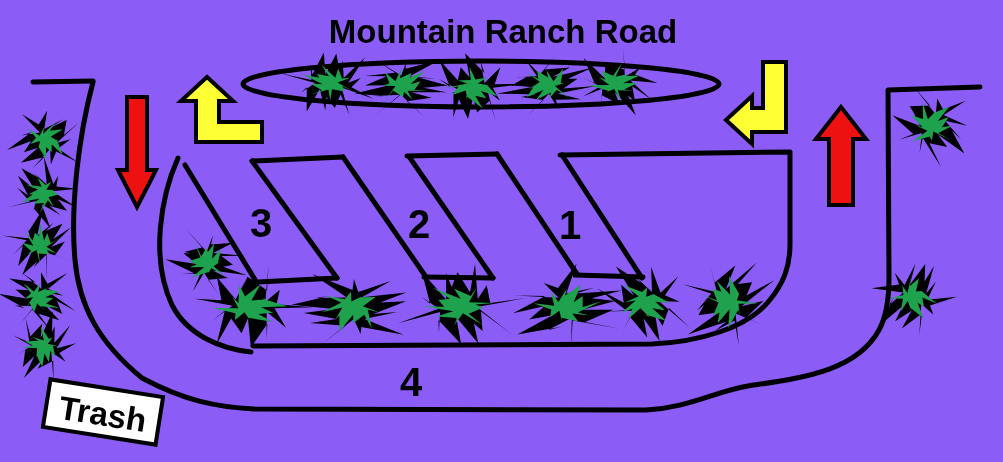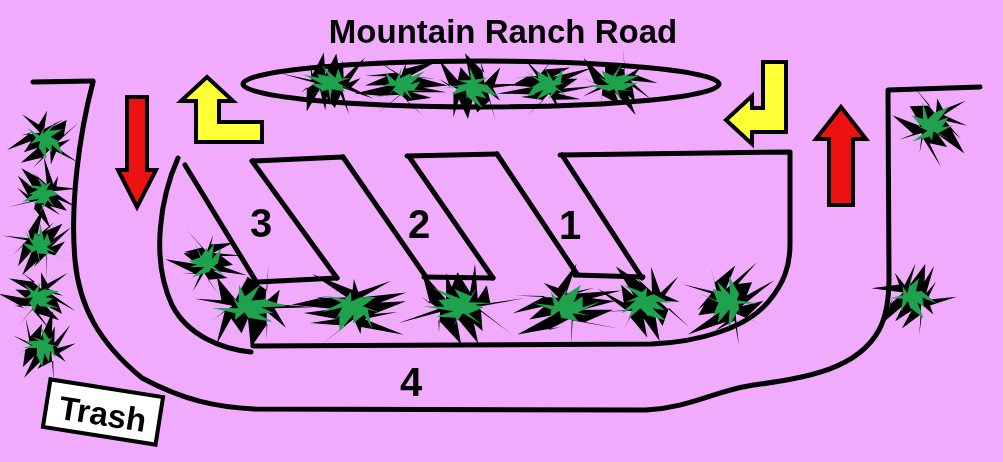--- a/index.html
+++ b/index.html
@@ -1,16 +1,16 @@
 <!DOCTYPE html>
 <html><head>
 <meta charset="utf-8">
 <style>
   html,body{margin:0;padding:0;background:#ffffff;}
-  .stage{position:relative;width:1003px;height:462px;background:#f0abfc;overflow:hidden;
+  .stage{position:relative;width:1003px;height:462px;background:#8b5cf6;overflow:hidden;
          font-family:"Liberation Sans",sans-serif;}
   svg{display:block}
   .ttl{font:bold 33px "Liberation Sans",sans-serif;}
   .num{font:bold 40px "Liberation Sans",sans-serif;}
   .trash-t{font:bold 33px "Liberation Sans",sans-serif;}
   text{fill:#000;}
 </style>
 </head>
 <body>
 

